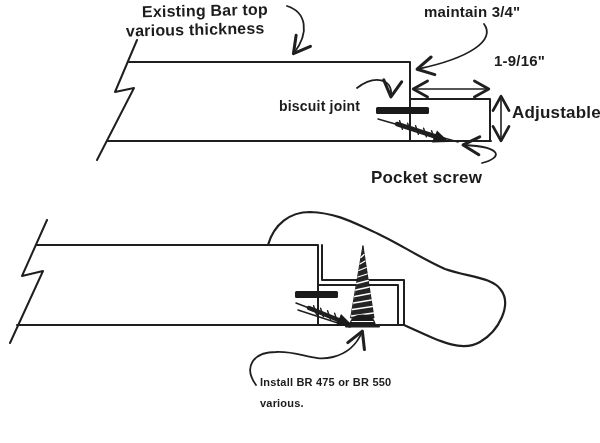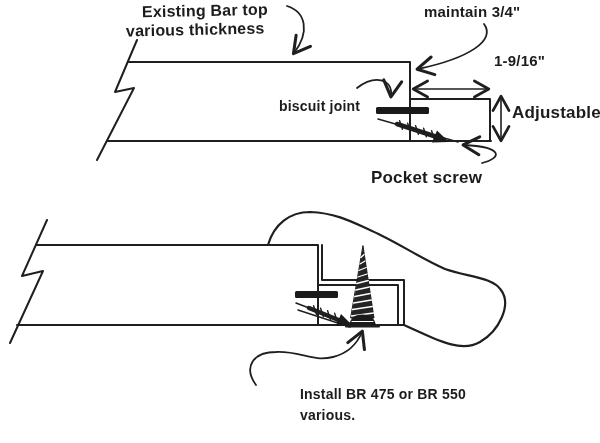--- a/index.html
+++ b/index.html
@@ -19,21 +19,21 @@
     letter-spacing:0.2px;
     line-height:1.15;
   }
   .lbl-existing1{left:142px;top:2px;font-size:16px;transform:rotate(-1.2deg);}
   .lbl-existing2{left:126px;top:21px;font-size:16px;transform:rotate(-1.2deg);}
   .lbl-maintain{left:424px;top:3px;font-size:15px;}
   .lbl-dim-width{left:494px;top:52px;font-size:15px;}
   .lbl-adjustable{left:512px;top:103px;font-size:17px;}
   .lbl-biscuit{left:279px;top:98px;font-size:14px;}
   .lbl-pocket{left:371px;top:150px;font-size:17px;margin-top:18px;}
-  .lbl-install{left:260px;top:384px;font-size:14px;line-height:21px;font-weight:bold;margin-left:40px;}
+  .lbl-install{left:260px;top:372px;font-size:11px;line-height:21px;font-weight:bold;}
 </style>
 </head>
 <body>
 
 <div class="canvas">
 
   <svg class="lineart" width="600" height="443" viewBox="0 0 600 443">
     <defs>
       <marker id="ah" markerWidth="14" markerHeight="14" viewBox="-12 -7 14 14" refX="-0.5" refY="0" orient="auto-start-reverse">
         <path d="M-9,-5 L0,0 L-9,5" fill="none" stroke="#1f1f1f" stroke-width="1.7" stroke-linecap="round" stroke-linejoin="round"></path>

